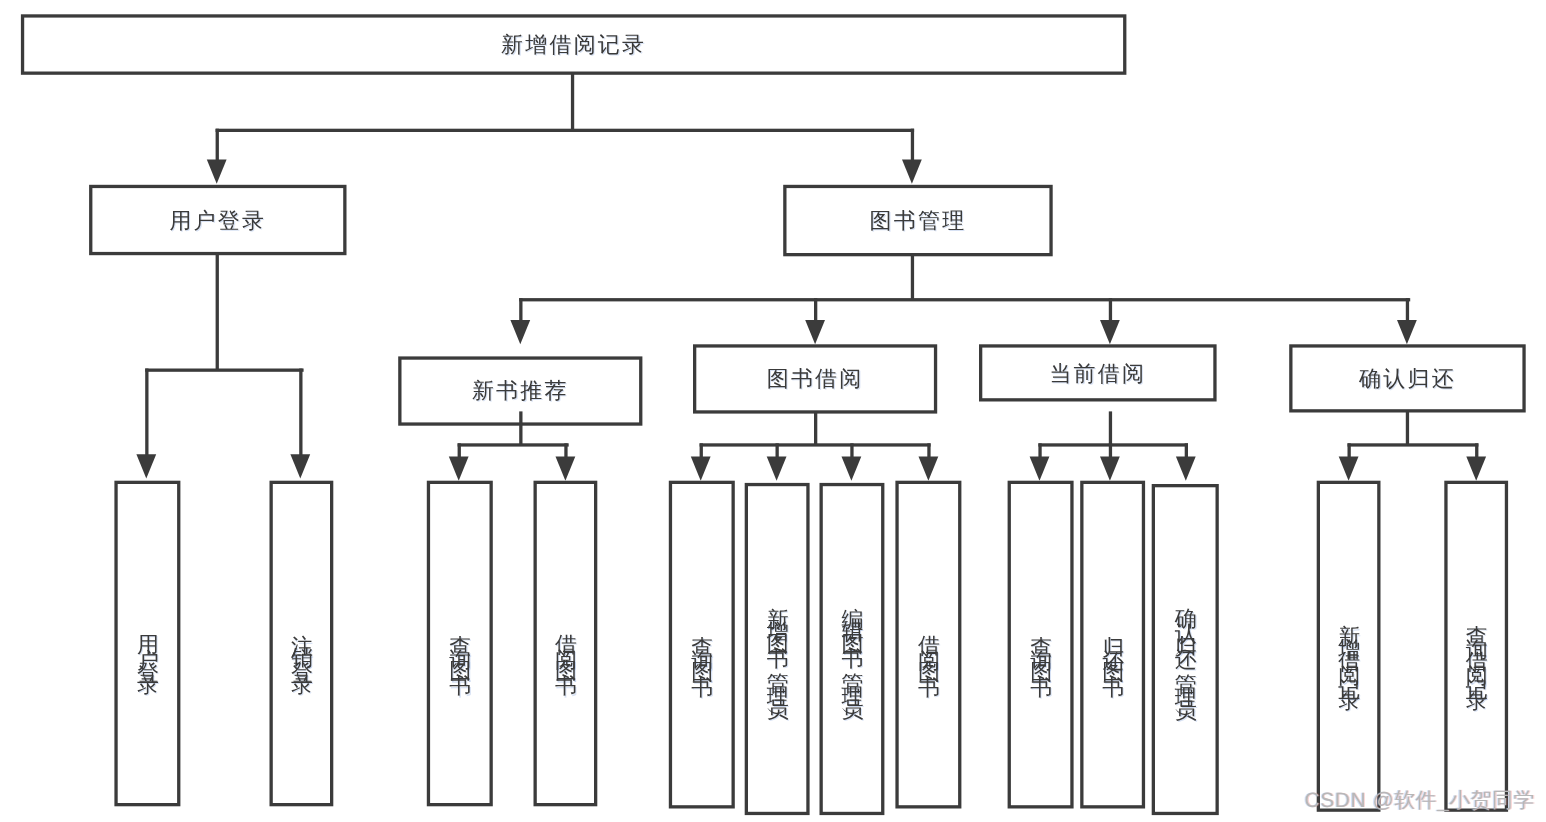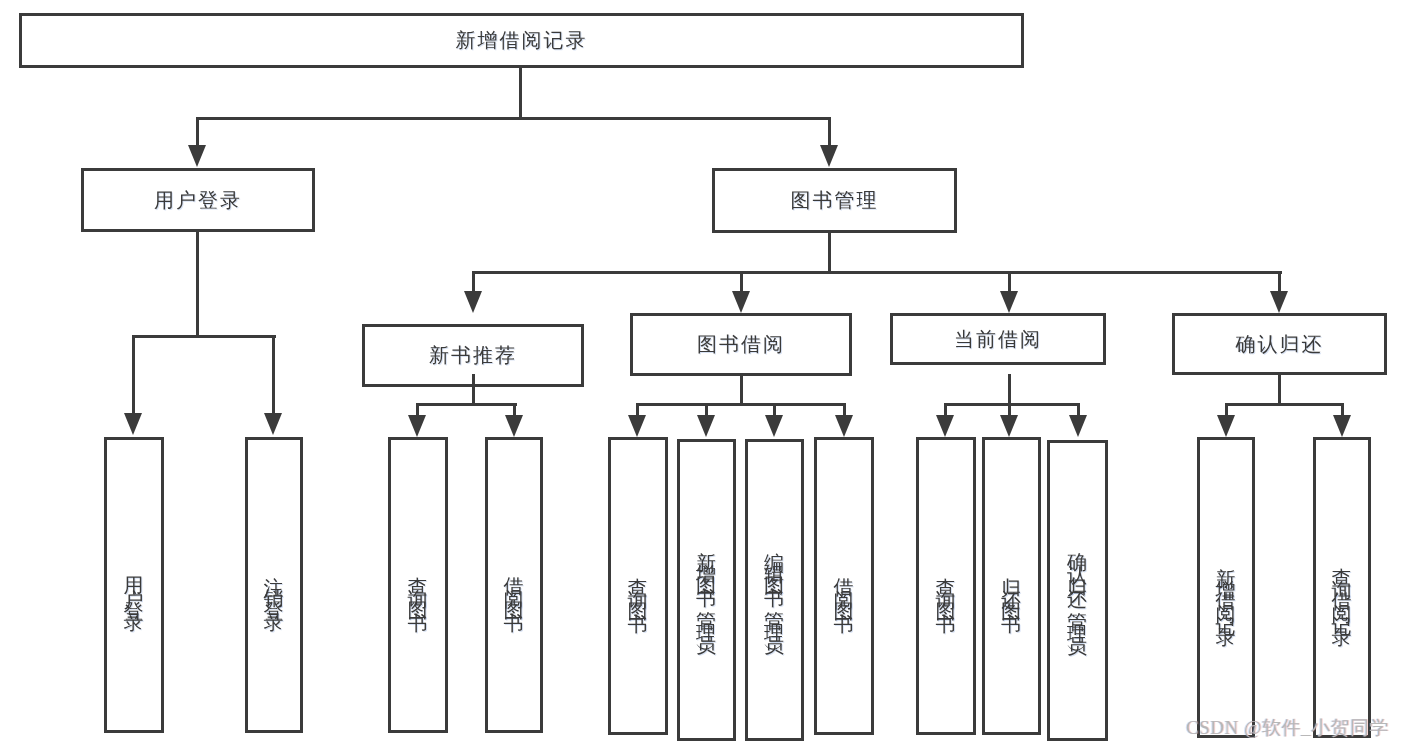--- a/index.html
+++ b/index.html
@@ -54,21 +54,20 @@
   .watermark {
     position: absolute;
     left: 1186px;
     top: 715px;
     font-size: 19px;
     color: #b7b7b7;
     letter-spacing: 0.5px;
     white-space: nowrap;
     text-shadow: 1px 0 0 rgba(230, 120, 120, 0.3), -1px 0 0 rgba(120, 160, 230, 0.3);
     z-index: 5;
-    font-family: Liberation Serif, serif;
   }
 </style>
 </head>
 <body>
 
 <div class="canvas">
 
   <div class="box h" style="left:19px; top:13px; width:1005px; height:55px;">
     <span>新增借阅记录</span>
   </div>

